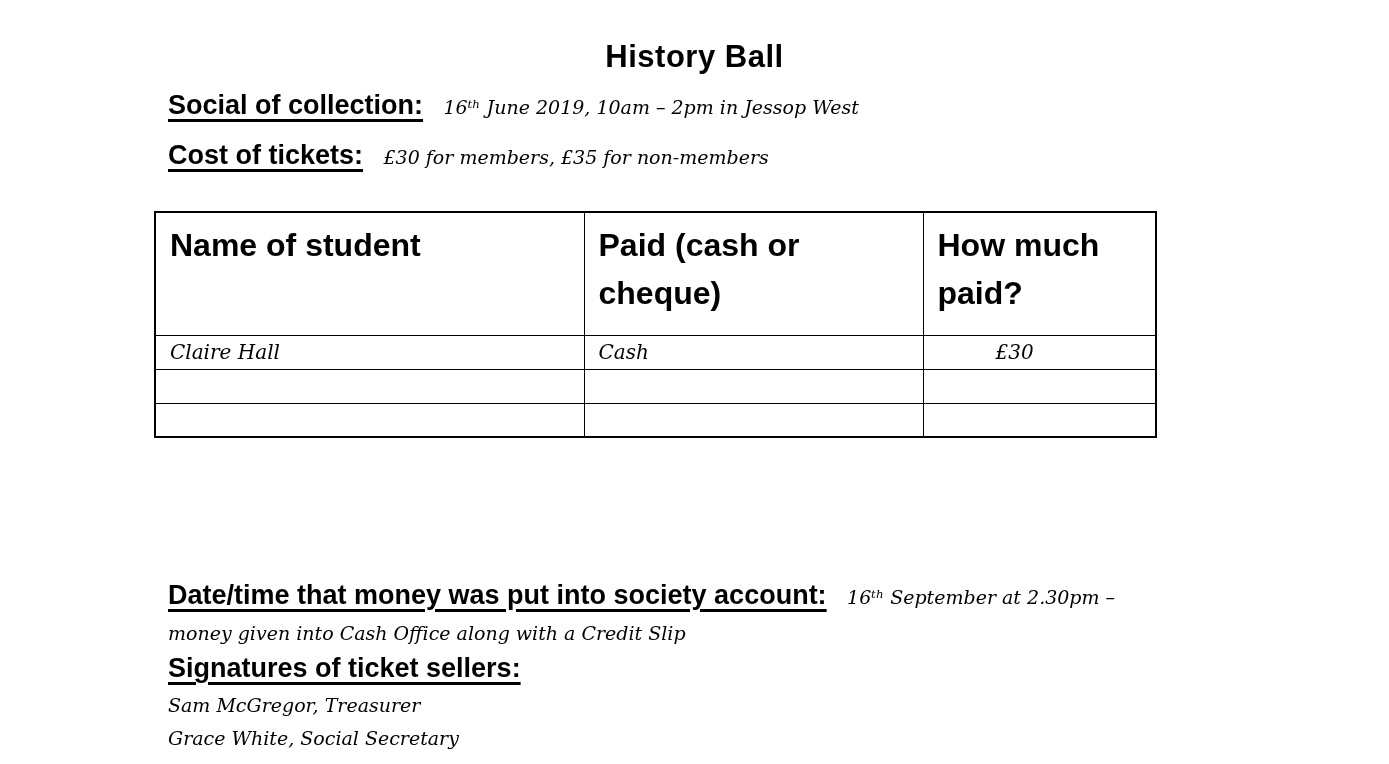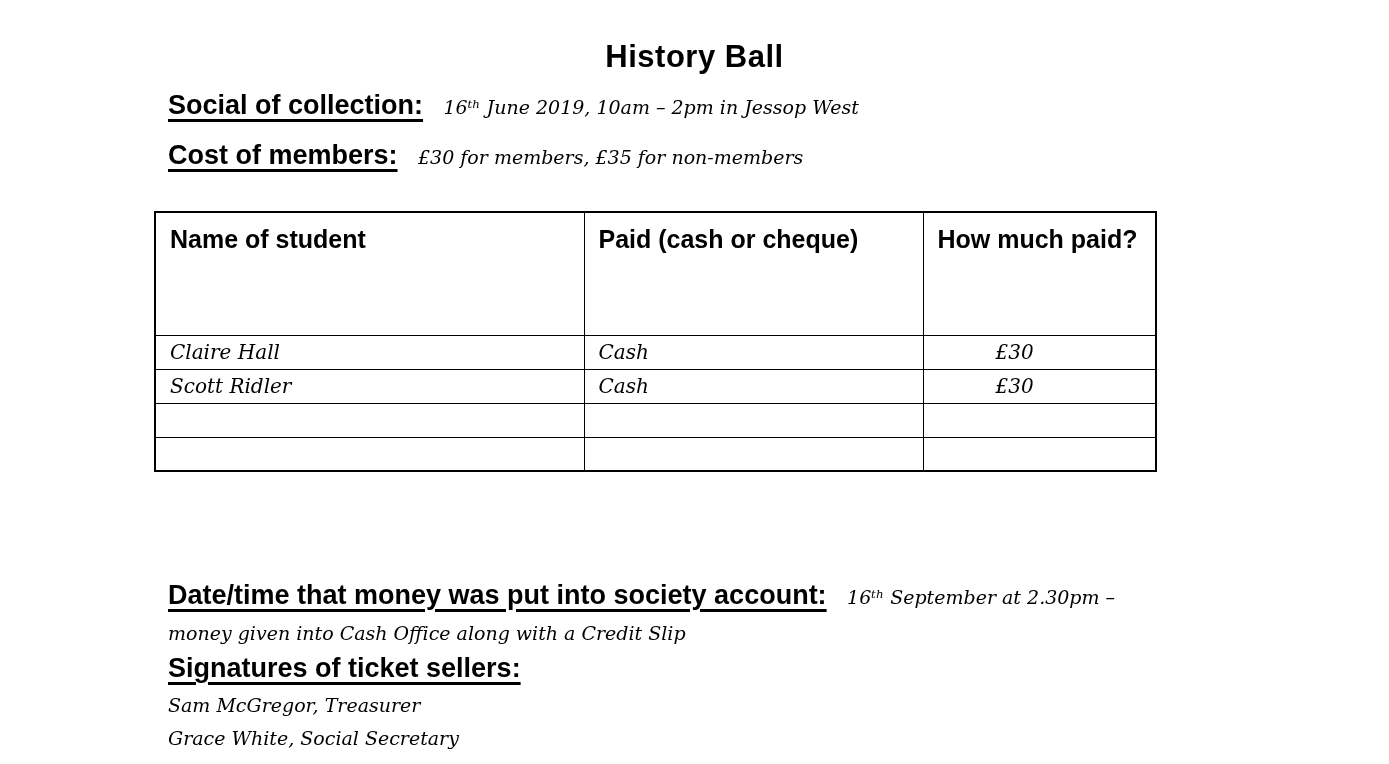--- a/index.html
+++ b/index.html
@@ -50,21 +50,21 @@
     border-collapse: collapse;
     table-layout: fixed;
     width: 1001px;
     border: 2px solid #000;
   }
   table.payments th, table.payments td { border: 1px solid #000; }
   table.payments th {
     text-align: left;
     vertical-align: top;
     padding: 8px 14px;
-    font-size: 25px;
+    font-size: 32px;
     font-weight: bold;
     line-height: 1.5;
   }
   thead tr { height: 123px; }
   tbody tr { height: 34px; }
   table.payments td {
     vertical-align: middle;
     padding: 0 0 0 14px;
     font-size: 20px;
   }
@@ -108,46 +108,41 @@
 <div>
 
   <h1 class="page-title">History Ball</h1>
 
   <div class="line line-collection">
     <span class="heading">Social of collection:</span>
     <span class="hand">16ᵗʰ June 2019, 10am – 2pm in Jessop West</span>
   </div>
 
   <div class="line line-cost">
-    <span class="heading">Cost of members:</span>
+    <span class="heading">Cost of tickets:</span>
     <span class="hand">£30 for members, £35 for non-members</span>
   </div>
 
   <div class="table-wrap">
     <table class="payments">
       <colgroup>
         <col style="width:429px">
         <col style="width:339px">
         <col style="width:233px">
       </colgroup>
       <thead>
         <tr>
           <th>Name of student</th>
           <th>Paid (cash or cheque)</th>
           <th>How much paid?</th>
         </tr>
       </thead>
       <tbody>
         <tr>
           <td><span class="hand">Claire Hall</span></td>
-          <td><span class="hand">Cash</span></td>
-          <td class="amount-cell"><span class="hand val">£30</span></td>
-        </tr>
-        <tr>
-          <td><span class="hand">Scott Ridler</span></td>
           <td><span class="hand">Cash</span></td>
           <td class="amount-cell"><span class="hand val">£30</span></td>
         </tr>
         <tr>
           <td><span class="hand"></span></td>
           <td><span class="hand"></span></td>
           <td class="amount-cell"><span class="hand val"></span></td>
         </tr>
         <tr>
           <td><span class="hand"></span></td>

